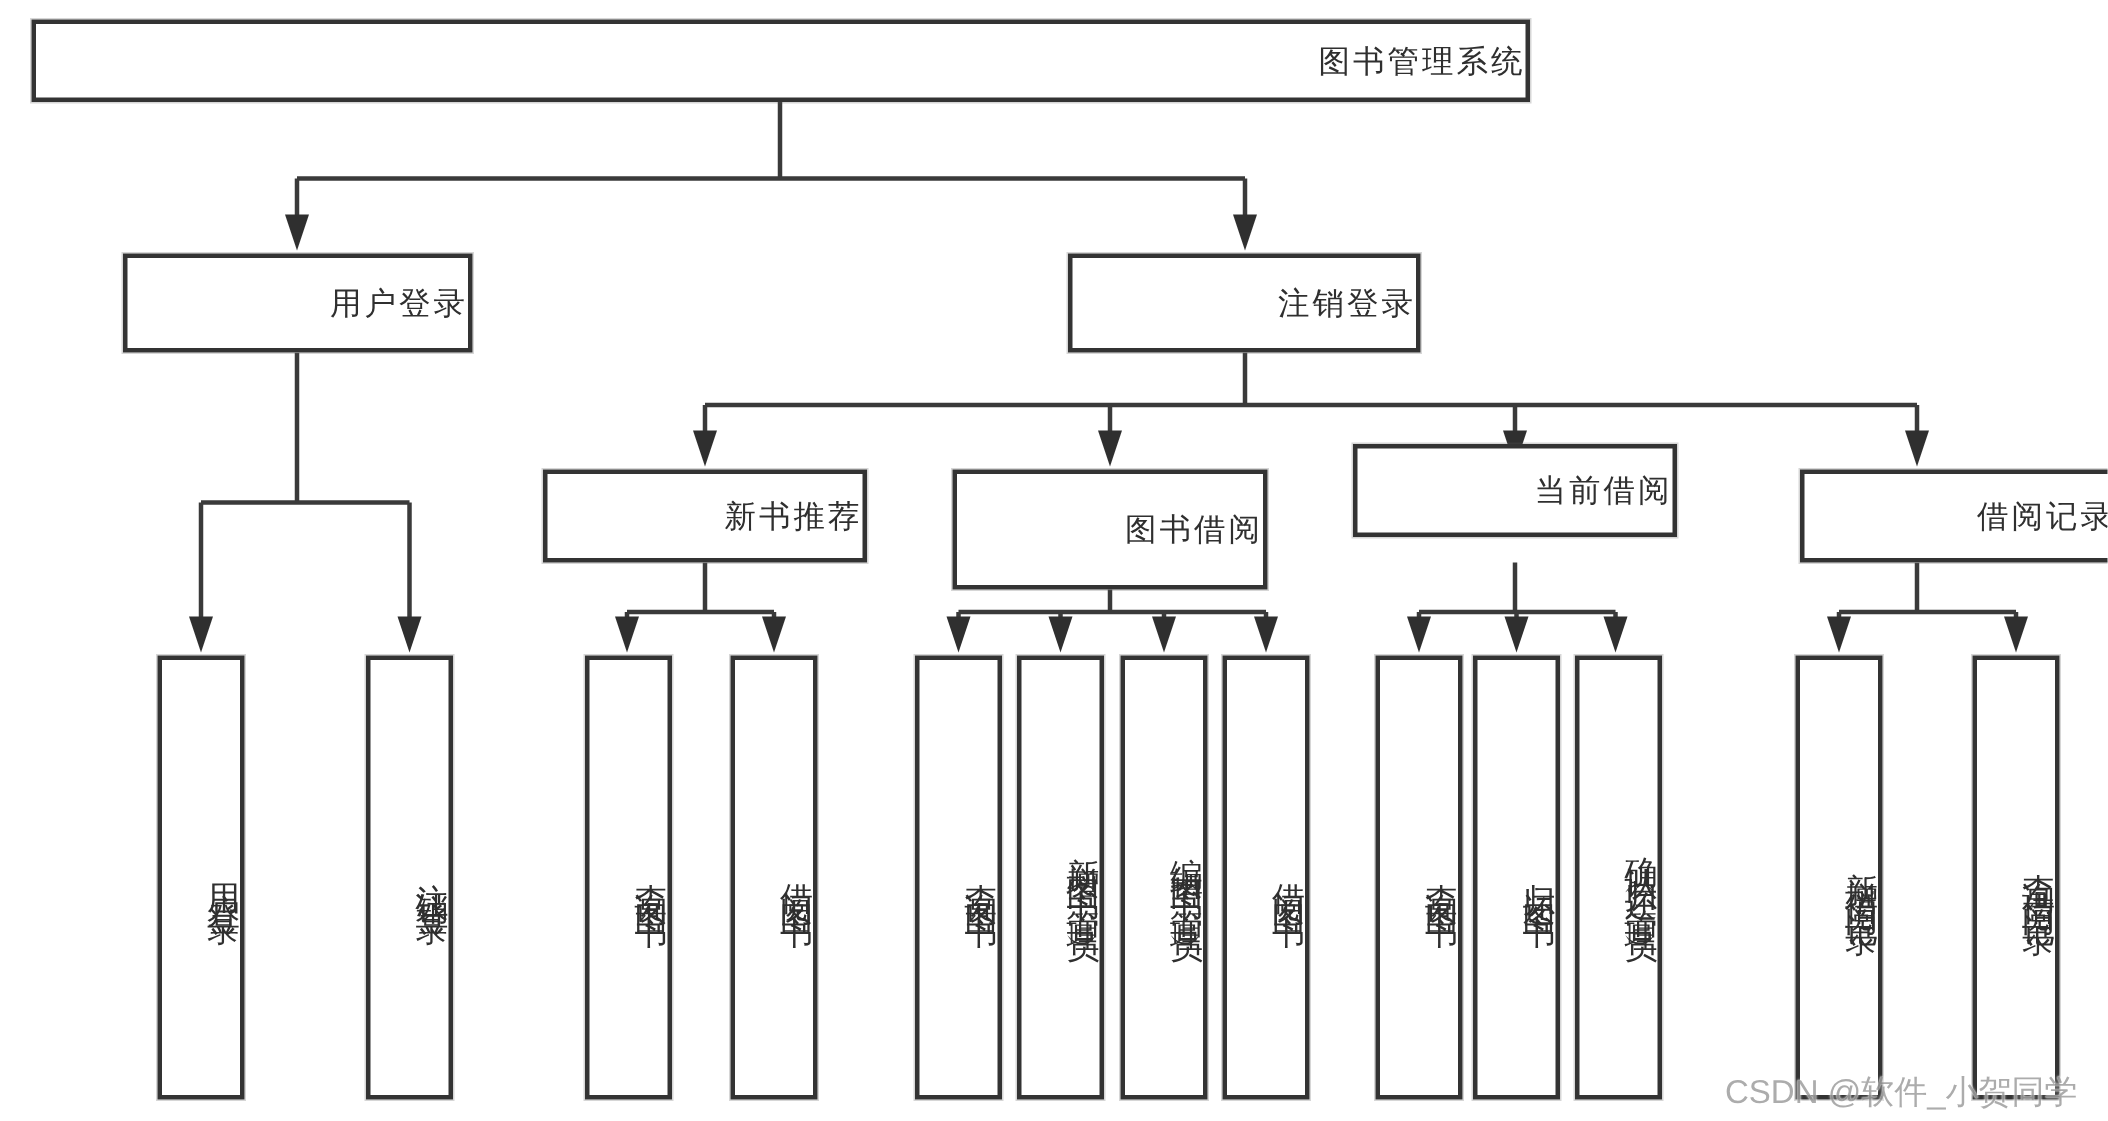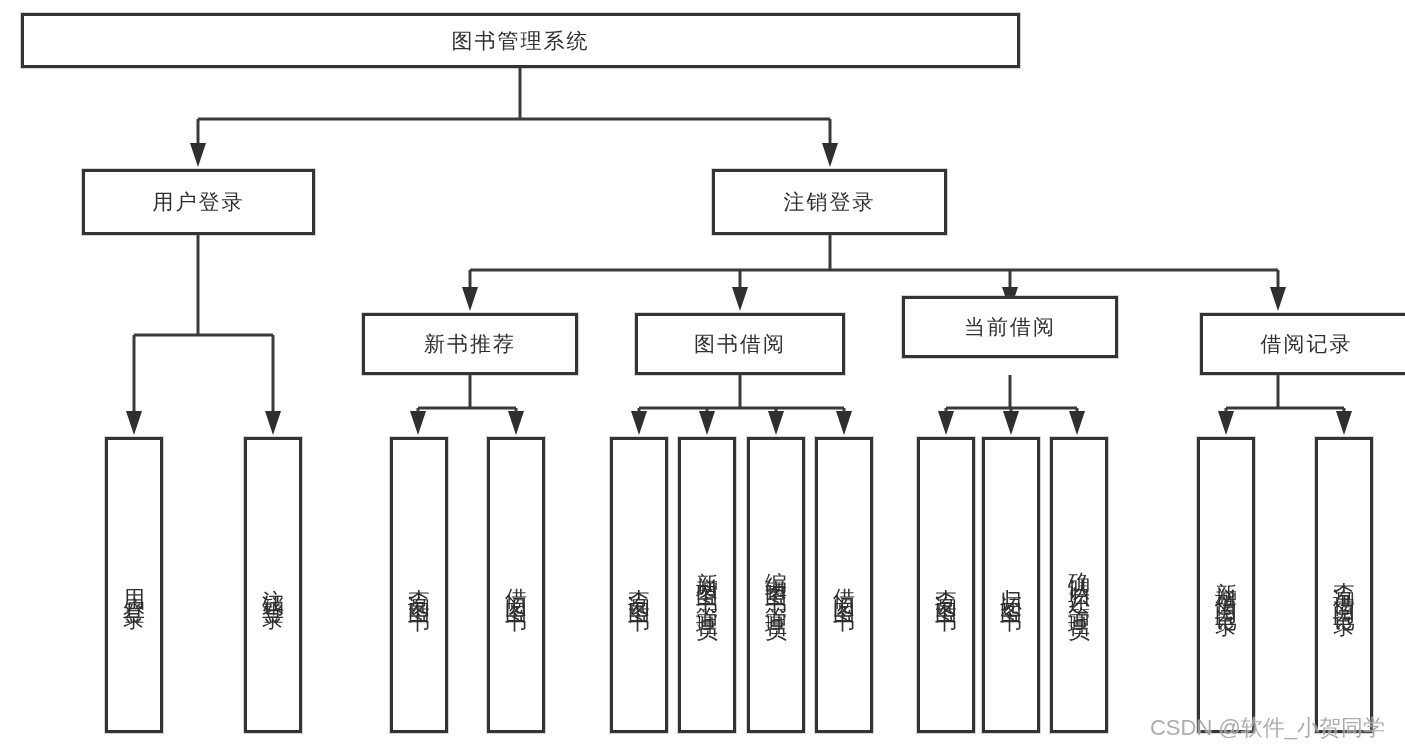--- a/index.html
+++ b/index.html
@@ -26,21 +26,21 @@
     position:absolute;
     left:0;top:0;
   }
   .box{
     position:absolute;
     background:#fff;
     border:3px solid var(--border);
     box-sizing:border-box;
     display:flex;
     align-items:center;
-    justify-content:center;
+    justify-content:flex-end;
     box-shadow:0 0 0 1px rgba(90,90,90,.25);
   }
   .h-label{
     font-size:21px;
     letter-spacing:2px;
     color:var(--text);
     white-space:nowrap;
   }
   .v-label{
     writing-mode:vertical-rl;
@@ -142,21 +142,21 @@
   <div class="box" style="left:82px;top:169px;width:233px;height:66px;">
     <span class="h-label">用户登录</span>
   </div>
   <div class="box" style="left:712px;top:169px;width:235px;height:66px;">
     <span class="h-label">注销登录</span>
   </div>
 
   <div class="box" style="left:362px;top:313px;width:216px;height:62px;">
     <span class="h-label">新书推荐</span>
   </div>
-  <div class="box" style="left:635px;top:313px;width:210px;height:62px;">
+  <div class="box" style="left:635px;top:313px;width:210px;height:80px;">
     <span class="h-label">图书借阅</span>
   </div>
   <div class="box" style="left:902px;top:296px;width:216px;height:62px;">
     <span class="h-label">当前借阅</span>
   </div>
   <div class="box" style="left:1172px;top:313px;width:213px;height:62px;margin-left:28px;">
     <span class="h-label">借阅记录</span>
   </div>
 
   <div class="box" style="left:105px;top:437px;width:58px;height:296px;">

